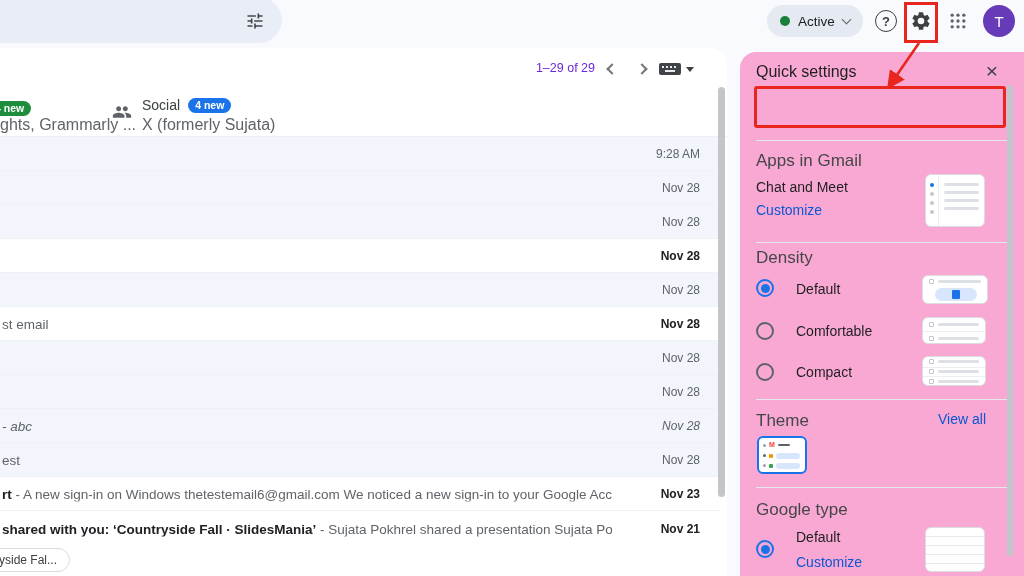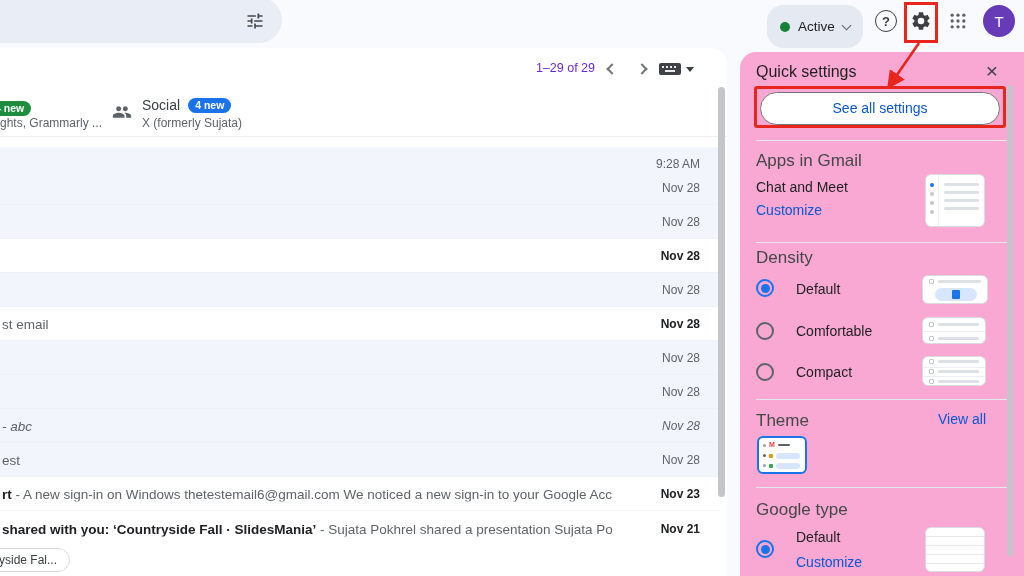--- a/index.html
+++ b/index.html
@@ -4,21 +4,21 @@
 <style>
   * { margin:0; padding:0; box-sizing:border-box; }
   html,body { width:1024px; height:576px; overflow:hidden; }
   body { background:#f8fafd; font-family:"Liberation Sans", sans-serif; color:#202124; position:relative; }
 
   .abs { position:absolute; }
 
   
   .search-pill { left:-36px; top:-3px; width:318px; height:46px; background:#e9eef6; border-radius:24px; }
   .tune-icon { left:245px; top:11px; width:20px; height:20px; }
-  .status-pill { left:767px; top:5px; height:43px; background:#e5eaf2; border-radius:16px; display:flex; align-items:center; gap:8px; padding:0 13px; }
+  .status-pill { left:767px; top:5px; height:32px; background:#e5eaf2; border-radius:16px; display:flex; align-items:center; gap:8px; padding:0 13px; }
   .status-dot { width:10px; height:10px; border-radius:50%; background:#188038; }
   .status-label { font-size:13.5px; color:#202124; }
   .caret-down { width:7px; height:7px; border-right:1.8px solid #5f6368; border-bottom:1.8px solid #5f6368; transform:rotate(45deg); margin-top:-3px; }
   .help-btn { left:875px; top:10px; width:22px; height:22px; border:1.8px solid #3c4043; border-radius:50%; display:flex; align-items:center; justify-content:center; font-size:13px; font-weight:bold; color:#3c4043; }
   .gear-btn { left:910px; top:10px; width:22px; height:22px; }
   .grid-btn { left:948px; top:11px; width:20px; height:20px; }
   .avatar { left:983px; top:5px; width:32px; height:32px; border-radius:50%; background:#673ab7; color:#fff; font-size:15px; display:flex; align-items:center; justify-content:center; }
 
   
   .anno-box { border:3px solid #e8261d; background:transparent; z-index:50; }
@@ -33,21 +33,21 @@
   .chev { width:8px; height:8px; border-left:2px solid #747775; border-bottom:2px solid #747775; }
   .chev-l { transform:rotate(45deg); margin-left:3px; }
   .chev-r { transform:rotate(225deg); margin-right:3px; }
   .kbd-btn { left:658px; top:13px; width:24px; height:16px; }
   .kbd-caret { left:686px; top:19px; width:0; height:0; border-left:4.5px solid transparent; border-right:4.5px solid transparent; border-top:5px solid #3c4043; }
 
   .tabs { left:0; top:42px; width:727px; height:47px; border-bottom:1px solid #eceef1; }
   .badge { height:15px; border-radius:8px; color:#fff; font-size:10.5px; font-weight:bold; display:inline-flex; align-items:center; padding:0 7px; }
   .badge-green { background:#1e8e3e; }
   .badge-blue { background:#1a73e8; }
-  .tab-sub { font-size:12px; color:#5f6368; white-space:nowrap;text-align:center; }
+  .tab-sub { font-size:16px; color:#5f6368; white-space:nowrap;text-align:center; }
   .tab-label { font-size:14px; font-weight:500; color:#3c4043; }
 
   .row { left:0; width:720px; height:34px; background:#f2f6fc; border-bottom:1px solid #eef1f5; }
   .row.unread { background:#fff; }
   .row.tall { height:65px; border-bottom:none; }
   .snip { position:absolute; left:2px; top:50%; transform:translateY(-50%); font-size:13.5px; color:#5f6368; white-space:nowrap; overflow:hidden; max-width:610px; }
   .row.tall .snip { top:18px; }
   .snip b { color:#202124; font-weight:bold; }
   .rdate { position:absolute; right:20px; top:50%; transform:translateY(-50%); font-size:12px; color:#5f6368; white-space:nowrap; }
   .row.unread .rdate { color:#202124; font-weight:bold; }
@@ -168,21 +168,21 @@
     <svg class="abs" style="left:112px; top:12px; width:20px; height:20px;" viewBox="0 0 24 24">
         <path fill="#5f6368" d="M16 11c1.66 0 2.99-1.34 2.99-3S17.66 5 16 5s-3 1.34-3 3 1.34 3 3 3zm-8 0c1.66 0 2.99-1.34 2.99-3S9.66 5 8 5 5 6.34 5 8s1.34 3 3 3zm0 2c-2.33 0-7 1.17-7 3.5V19h14v-2.5c0-2.33-4.67-3.5-7-3.5zm8 0c-.29 0-.62.02-.97.05 1.16.84 1.97 1.97 1.97 3.45V19h6v-2.5c0-2.33-4.67-3.5-7-3.5z"></path>
       </svg>
     <div class="abs" style="left:142px; top:7px; display:flex; align-items:center; gap:8px;">
       <span class="tab-label">Social</span>
       <span class="badge badge-blue">4 new</span>
     </div>
     <div class="abs tab-sub" style="left:142px; top:26px;">X (formerly Sujata)</div>
   </div>
 
-  <div class="abs row" style="top:99px;">
+  <div class="abs row" style="top:89px;">
       <span class="snip"><b></b><span></span></span>
       <span class="rdate">9:28 AM</span>
     </div>
   <div class="abs row" style="top:123px;">
       <span class="snip"><b></b><span></span></span>
       <span class="rdate">Nov 28</span>
     </div>
   <div class="abs row" style="top:157px;">
       <span class="snip"><b></b><span></span></span>
       <span class="rdate">Nov 28</span>
@@ -224,21 +224,20 @@
     <span class="rdate">Nov 21</span>
     <span class="chip">yside Fal...</span>
   </div>
 
   <div class="abs scroll-list"></div>
 </div>
 
 <div class="abs qs-panel">
   <div class="abs qs-title">Quick settings</div>
   <div class="abs qs-close">×</div>
-  <div class="abs qs-seeall">See all settings</div>
 
   <div class="abs qs-div" style="top:88px;"></div>
   <div class="abs qs-section" style="left:16px; top:99px;">Apps in Gmail</div>
   <div class="abs qs-item" style="left:16px; top:127px;">Chat and Meet</div>
   <div class="abs qs-link" style="left:16px; top:150px;">Customize</div>
   <div class="abs thumb t-apps">
     <span class="rail">
         <i></i>
         <i></i>
         <i></i>

